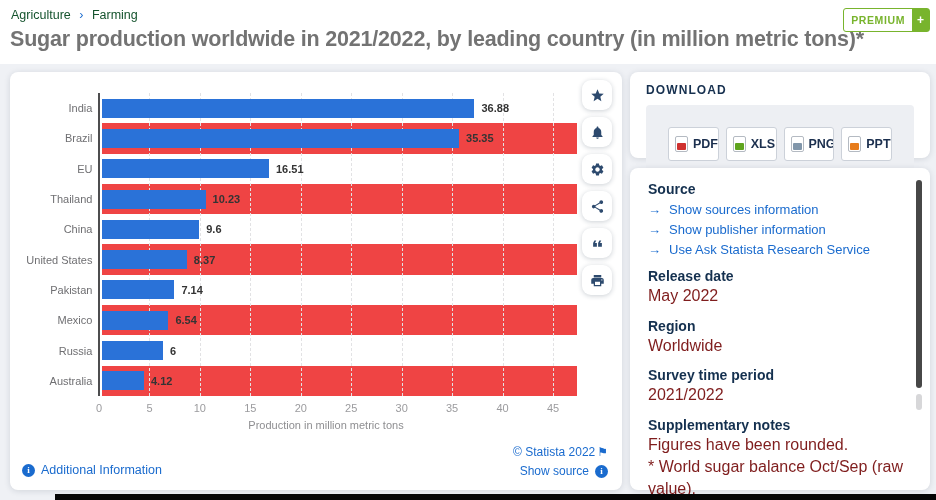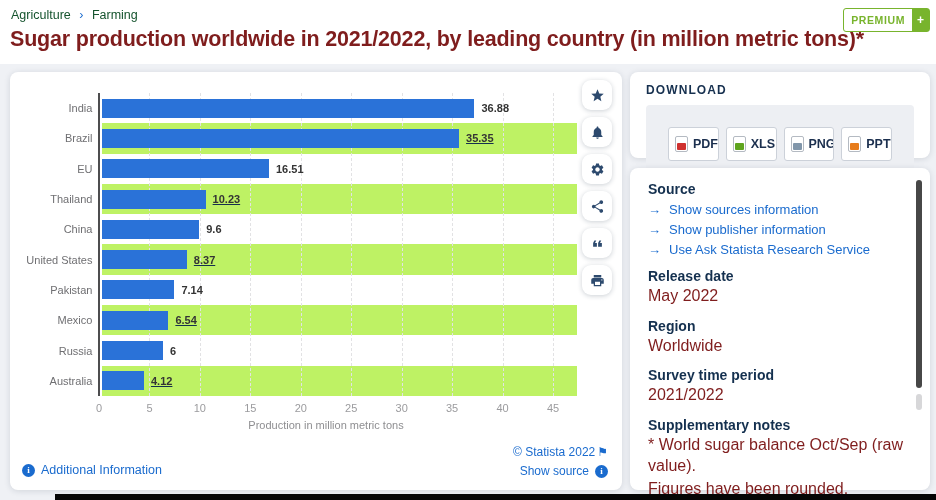--- a/index.html
+++ b/index.html
@@ -6,32 +6,32 @@
   html,body { width:936px; height:500px; }
   body {
     font-family:"Liberation Sans","DejaVu Sans",sans-serif;
     background:linear-gradient(#ffffff 0 64px,#eff1f5 64px 100%);
     position:relative; overflow:hidden; color:#16304f;
   }
   
   .breadcrumb { position:absolute; left:11px; top:8px; font-size:12.5px; color:#1a6bce; }
   .breadcrumb a { color:#14532d; text-decoration:none; cursor:pointer; }
   .breadcrumb .sep { margin:0 5px; }
-  .page-title { position:absolute; left:10px; top:27px; font-size:21.5px; font-weight:700; color:#7f1d1d; letter-spacing:-0.2px; }
+  .page-title { position:absolute; left:10px; top:27px; font-size:21.5px; font-weight:700; color:#737373; letter-spacing:-0.2px; }
   .premium-badge { position:absolute; right:6px; top:8px; display:flex; align-items:stretch;
     border:1.5px solid #78b42d; border-radius:3px; background:#fff; height:24px; cursor:pointer; }
   .premium-badge .lbl { font-size:10.5px; font-weight:700; color:#78b42d; letter-spacing:0.6px; padding:0 7px; display:flex; align-items:center; }
   .premium-badge .plus { width:17px; background:#78b42d; color:#fff; font-size:12px; font-weight:700; display:flex; align-items:center; justify-content:center; }
   
   .panel { position:absolute; background:#fff; border-radius:8px; box-shadow:0 1px 6px rgba(25,39,62,0.14); }
   .chart-panel { left:10px; top:72px; width:612px; height:418px; }
   
   .chart-body { position:absolute; left:0; top:21px; width:567px; }
   .crow { display:flex; height:30.3px; align-items:center; }
-  .crow.alt .plot-cell { background:#bef264;text-decoration:underline; }
+  .crow.alt .plot-cell { background:#ef4444; }
   .cat { width:93px; text-align:right; padding-right:10px; font-size:11px; color:#6f6f72; }
   .plot-cell { position:relative; width:478px; height:100%; display:flex; align-items:center; }
   .bar { height:19px; background:#2a72d8; position:relative; z-index:2; }
   .val { font-size:11px; font-weight:700; color:#343434; margin-left:7px; z-index:2; }
   .grid-overlay { position:absolute; left:89px; top:21px; width:478px; height:303px; pointer-events:none; z-index:1; }
   .gline { position:absolute; top:0; bottom:0; width:0; border-left:1px dashed #e2e2e4; }
   .axis-y { position:absolute; left:88px; top:21px; width:2px; height:303px; background:#4d4d4f; z-index:3; }
   .ticks { position:absolute; left:89px; top:330px; width:478px; height:14px; }
   .tick { position:absolute; transform:translateX(-50%); font-size:11px; color:#9b9b9e; }
   .xlabel { position:absolute; left:89px; top:347px; width:454px; text-align:center; font-size:11px; color:#8e8e91; }
@@ -278,21 +278,21 @@
         <span class="arr">→</span>
         <span>Use Ask Statista Research Service</span>
       </div>
       <div class="sec-h">Release date</div>
       <div class="sec-line">May 2022</div>
       <div class="sec-h">Region</div>
       <div class="sec-line">Worldwide</div>
       <div class="sec-h">Survey time period</div>
       <div class="sec-line">2021/2022</div>
       <div class="sec-h">Supplementary notes</div>
+      <div class="sec-line">Figures have been rounded.</div>
       <div class="sec-line">* World sugar balance Oct/Sep (raw value).</div>
-      <div class="sec-line">Figures have been rounded.</div>
       <div class="sec-h">Citation formats</div>
     </div>
   <div class="sb-thumb"></div>
   <div class="sb-tail"></div>
 </section>
 
 <div class="bottom-bar"></div>
 
 </body></html>

